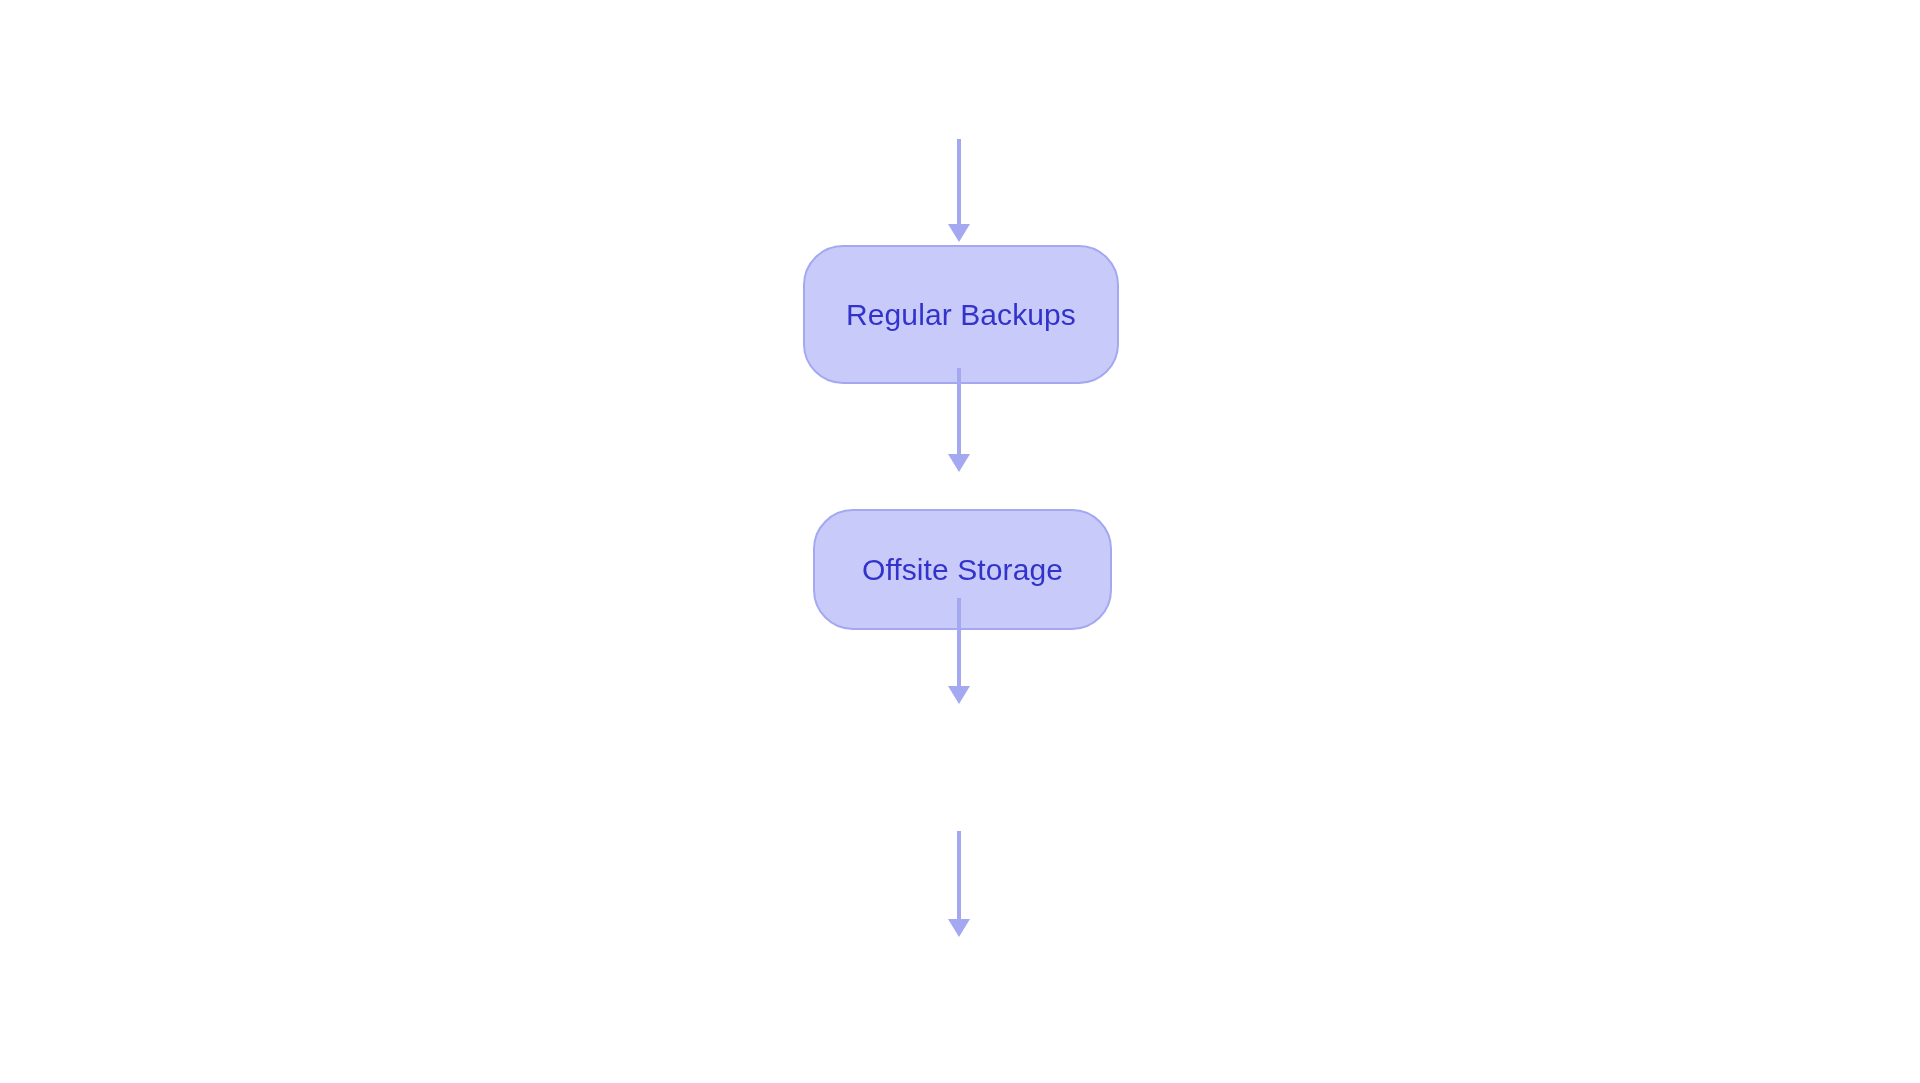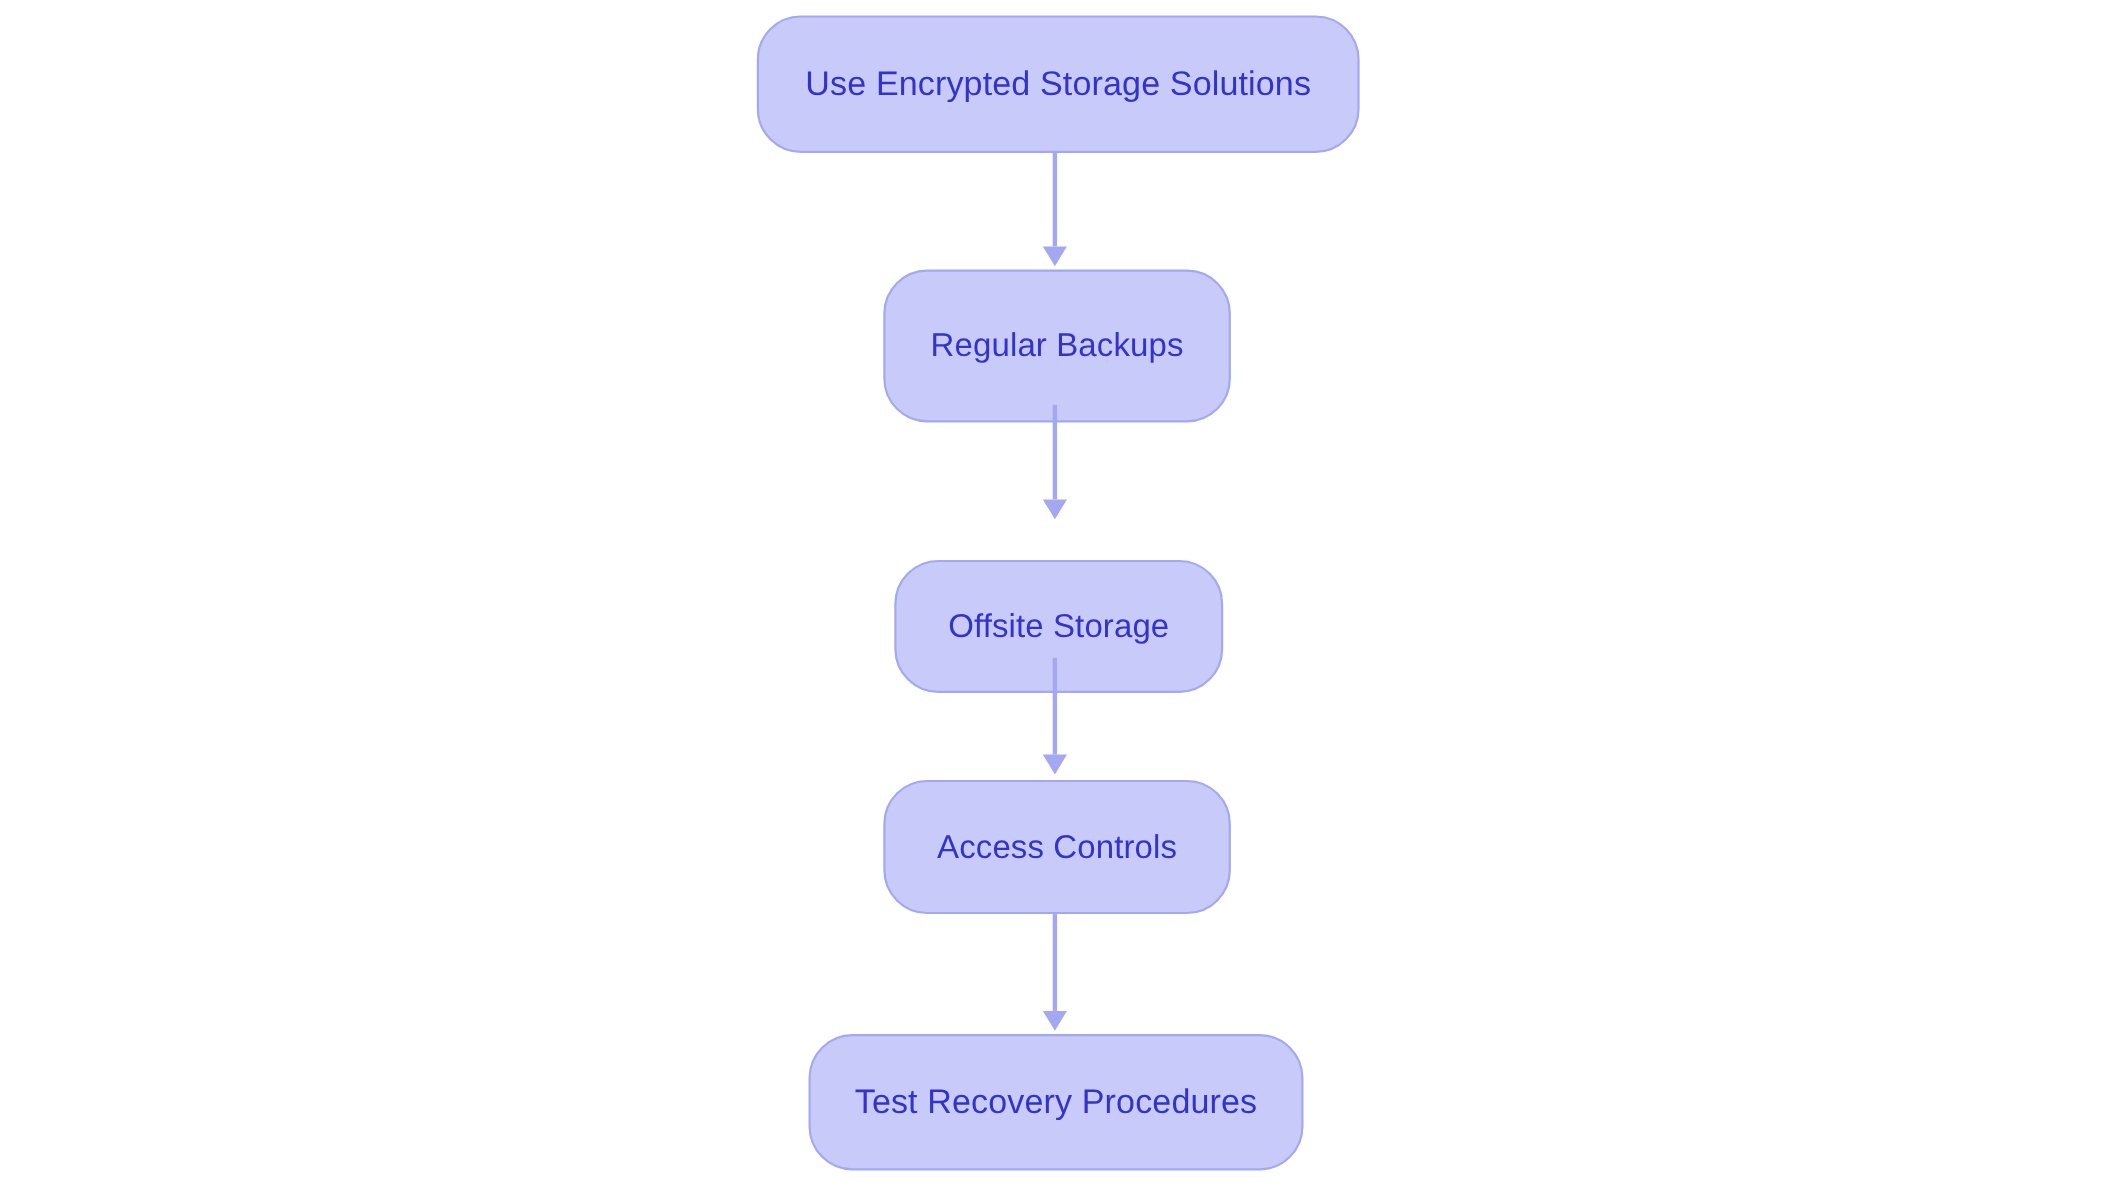--- a/index.html
+++ b/index.html
@@ -79,45 +79,36 @@
   #arrow-2 { top: 686px; }
 
   #edge-3 { top: 831px; height: 88px; }
   #arrow-3 { top: 919px; }
 </style>
 </head>
 <body>
 
 <div id="flow-canvas">
 
-  <div class="flow-node" id="node-0">
-    <span class="node-label">Use Encrypted Storage Solutions</span>
-  </div>
 
   <div class="flow-edge" id="edge-0"></div>
   <div class="flow-arrow" id="arrow-0"></div>
 
   <div class="flow-node" id="node-1">
     <span class="node-label">Regular Backups</span>
   </div>
 
   <div class="flow-edge" id="edge-1"></div>
   <div class="flow-arrow" id="arrow-1"></div>
 
   <div class="flow-node" id="node-2">
     <span class="node-label">Offsite Storage</span>
   </div>
 
   <div class="flow-edge" id="edge-2"></div>
   <div class="flow-arrow" id="arrow-2"></div>
 
-  <div class="flow-node" id="node-3">
-    <span class="node-label">Access Controls</span>
-  </div>
 
   <div class="flow-edge" id="edge-3"></div>
   <div class="flow-arrow" id="arrow-3"></div>
 
-  <div class="flow-node" id="node-4">
-    <span class="node-label">Test Recovery Procedures</span>
-  </div>
 
 </div>
 
 </body></html>

